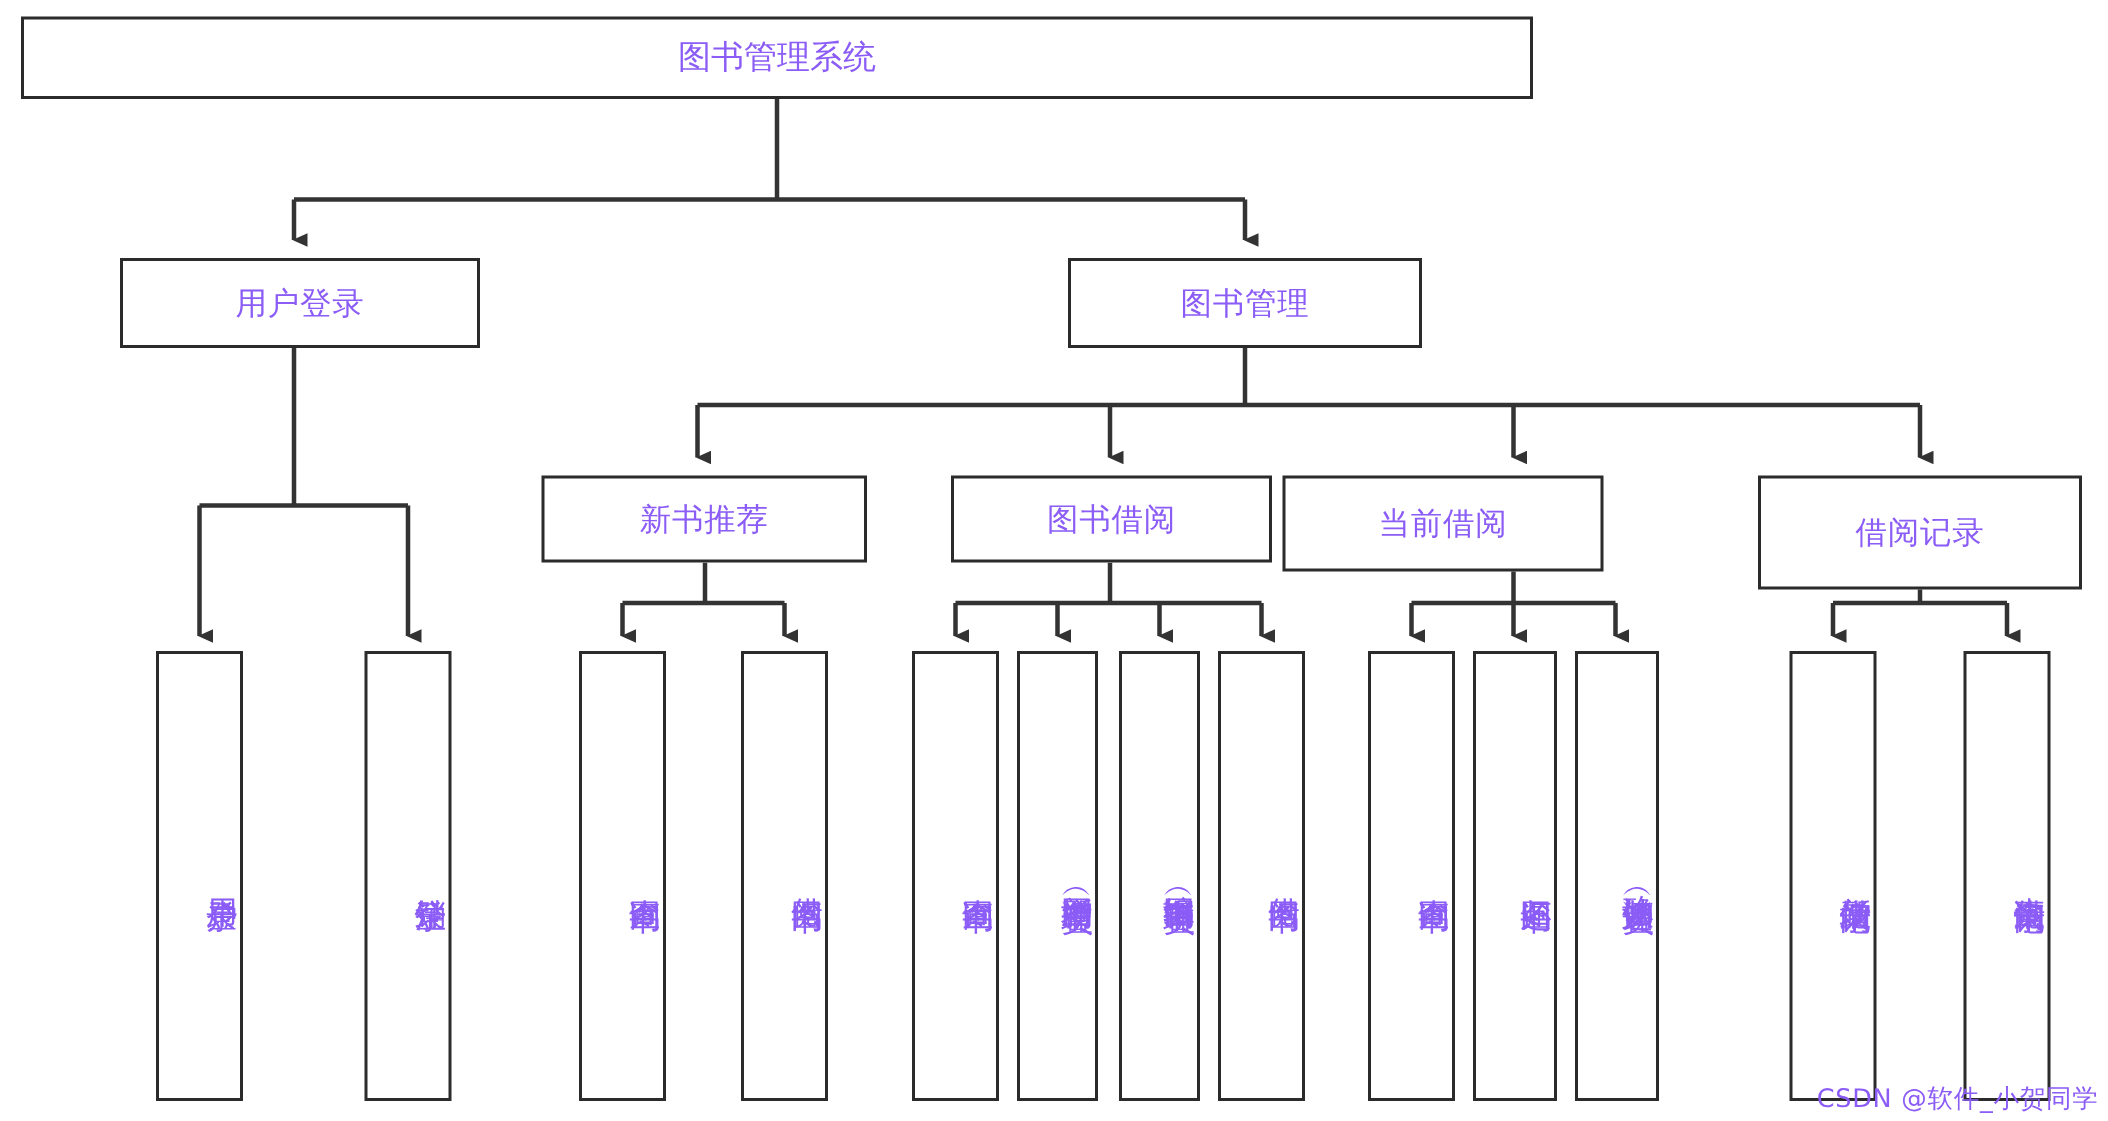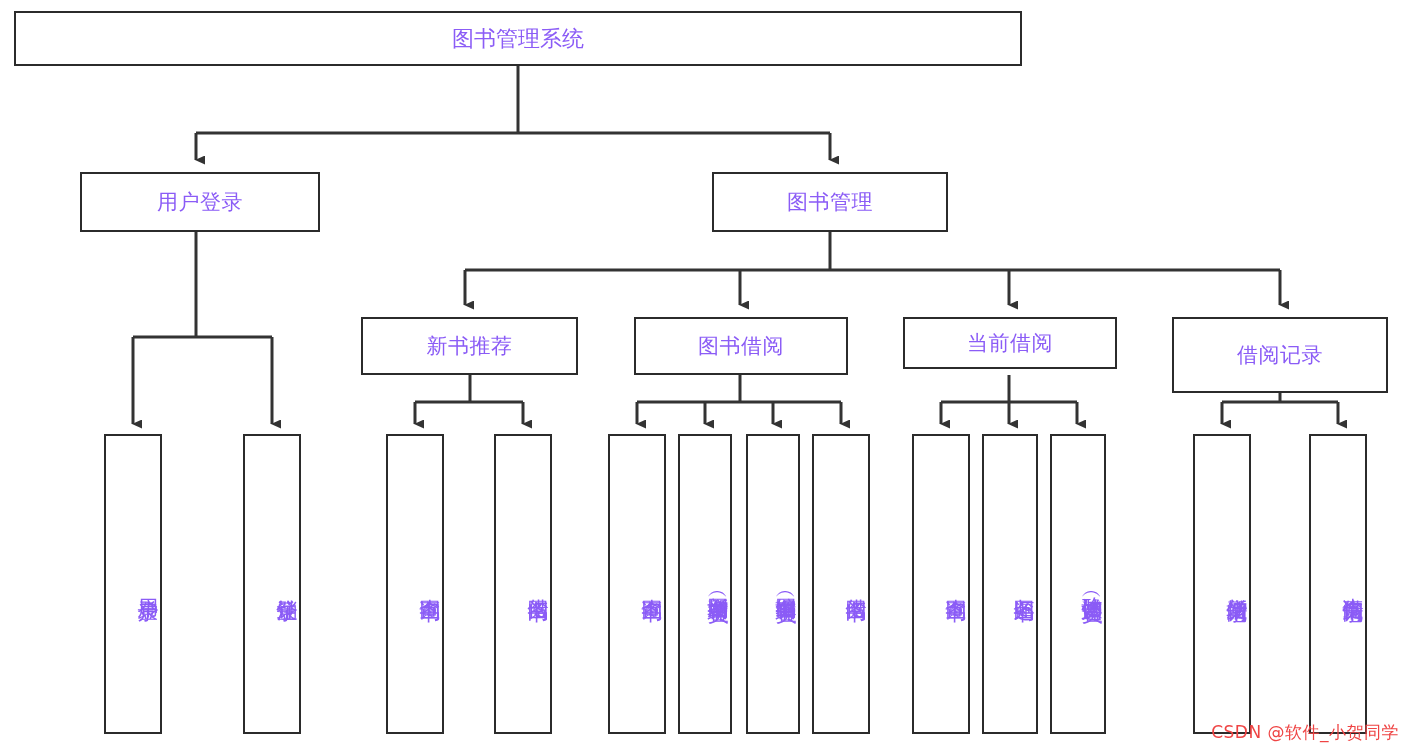--- a/index.html
+++ b/index.html
@@ -57,21 +57,21 @@
     align-items: flex-start;
   }
   .node-label {
     display: block;
   }
   .watermark {
     position: absolute;
     right: 6px;
     bottom: 3px;
     font-size: 17px;
-    color: #ef4444;
+    color: #8b5cf6;
     letter-spacing: 0.5px;
     white-space: nowrap;
   }
 </style>
 </head>
 <body>
 
 <div id="canvas">
 
   <svg class="connectors" viewBox="0 0 1405 747">
@@ -134,21 +134,21 @@
   <div class="node horiz" style="left:712px; top:172px; width:236px; height:60px;align-items:center;">
     <span class="node-label">图书管理</span>
   </div>
 
   <div class="node horiz" style="left:361px; top:317px; width:217px; height:58px;">
     <span class="node-label">新书推荐</span>
   </div>
   <div class="node horiz" style="left:634px; top:317px; width:214px; height:58px;">
     <span class="node-label">图书借阅</span>
   </div>
-  <div class="node horiz" style="left:903px; top:317px; width:214px; height:52px;">
+  <div class="node horiz" style="left:855px; top:317px; width:214px; height:64px;">
     <span class="node-label">当前借阅</span>
   </div>
   <div class="node horiz" style="left:1172px; top:317px; width:216px; height:76px;">
     <span class="node-label">借阅记录</span>
   </div>
 
   <div class="node vert" style="left:104px; top:434px; width:58px; height:300px;">
     <span class="node-label">用户登录</span>
   </div>
   <div class="node vert" style="left:243px; top:434px; width:58px; height:300px;">

